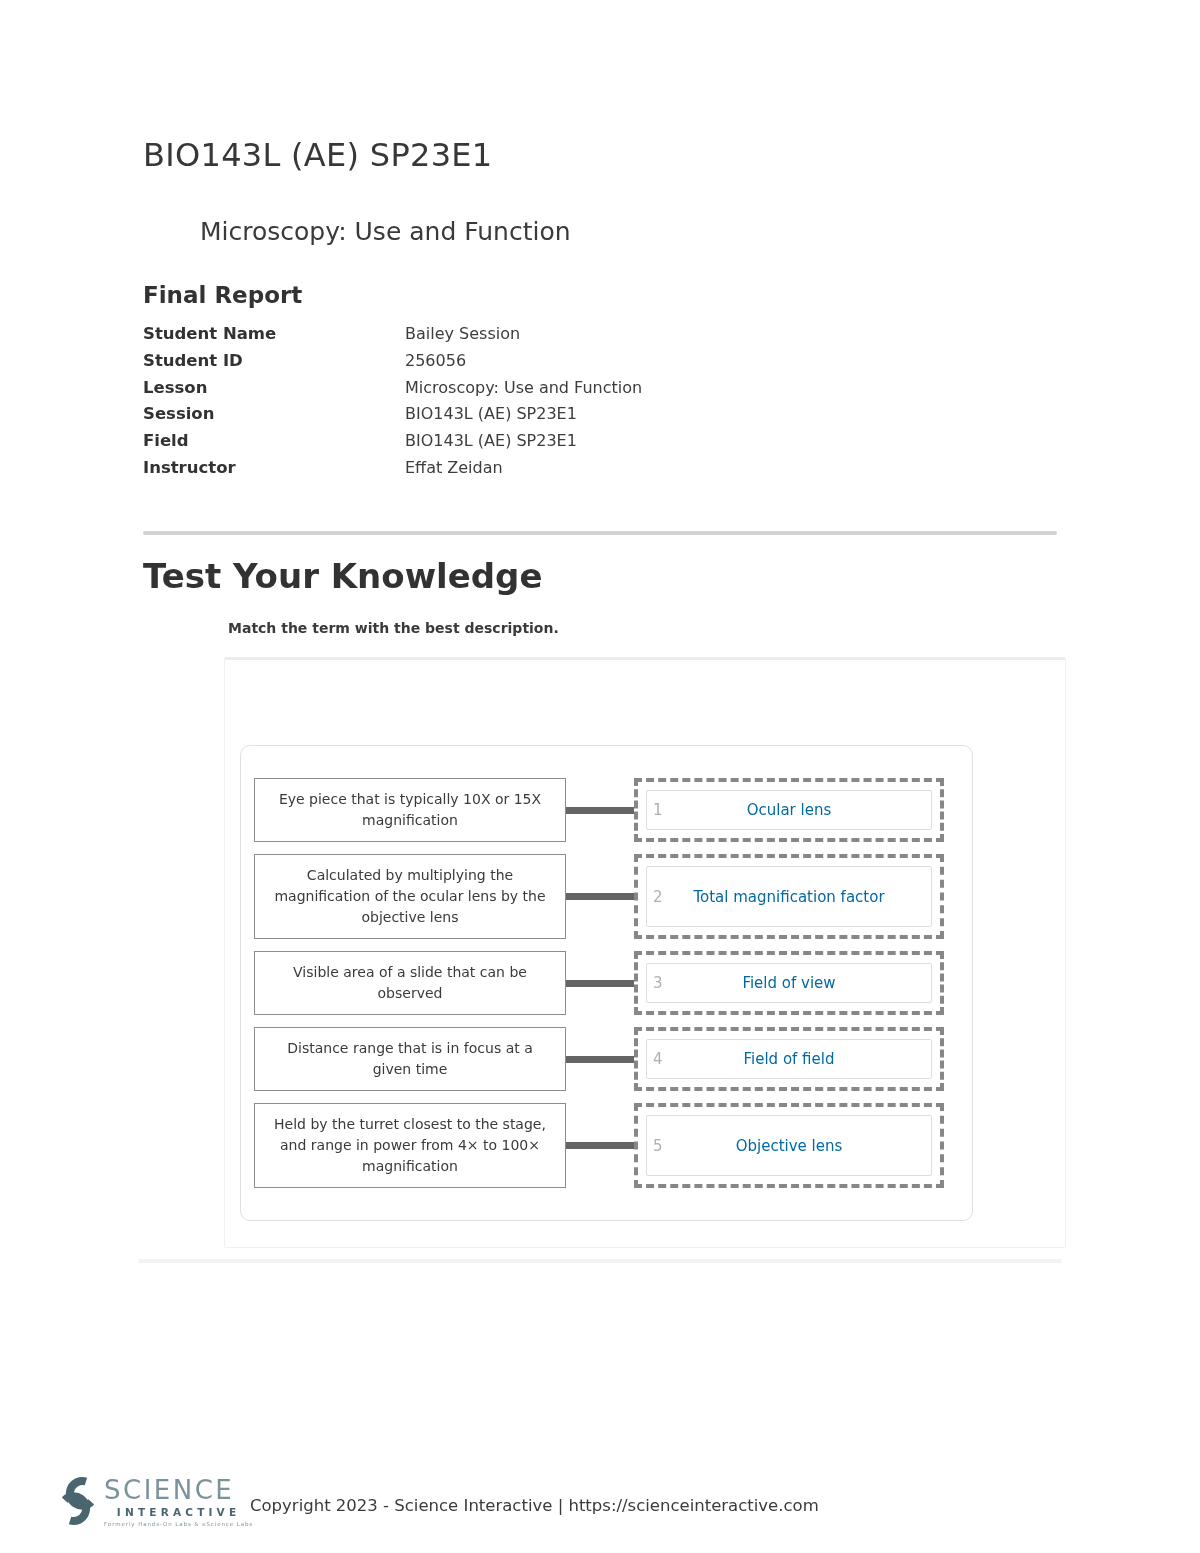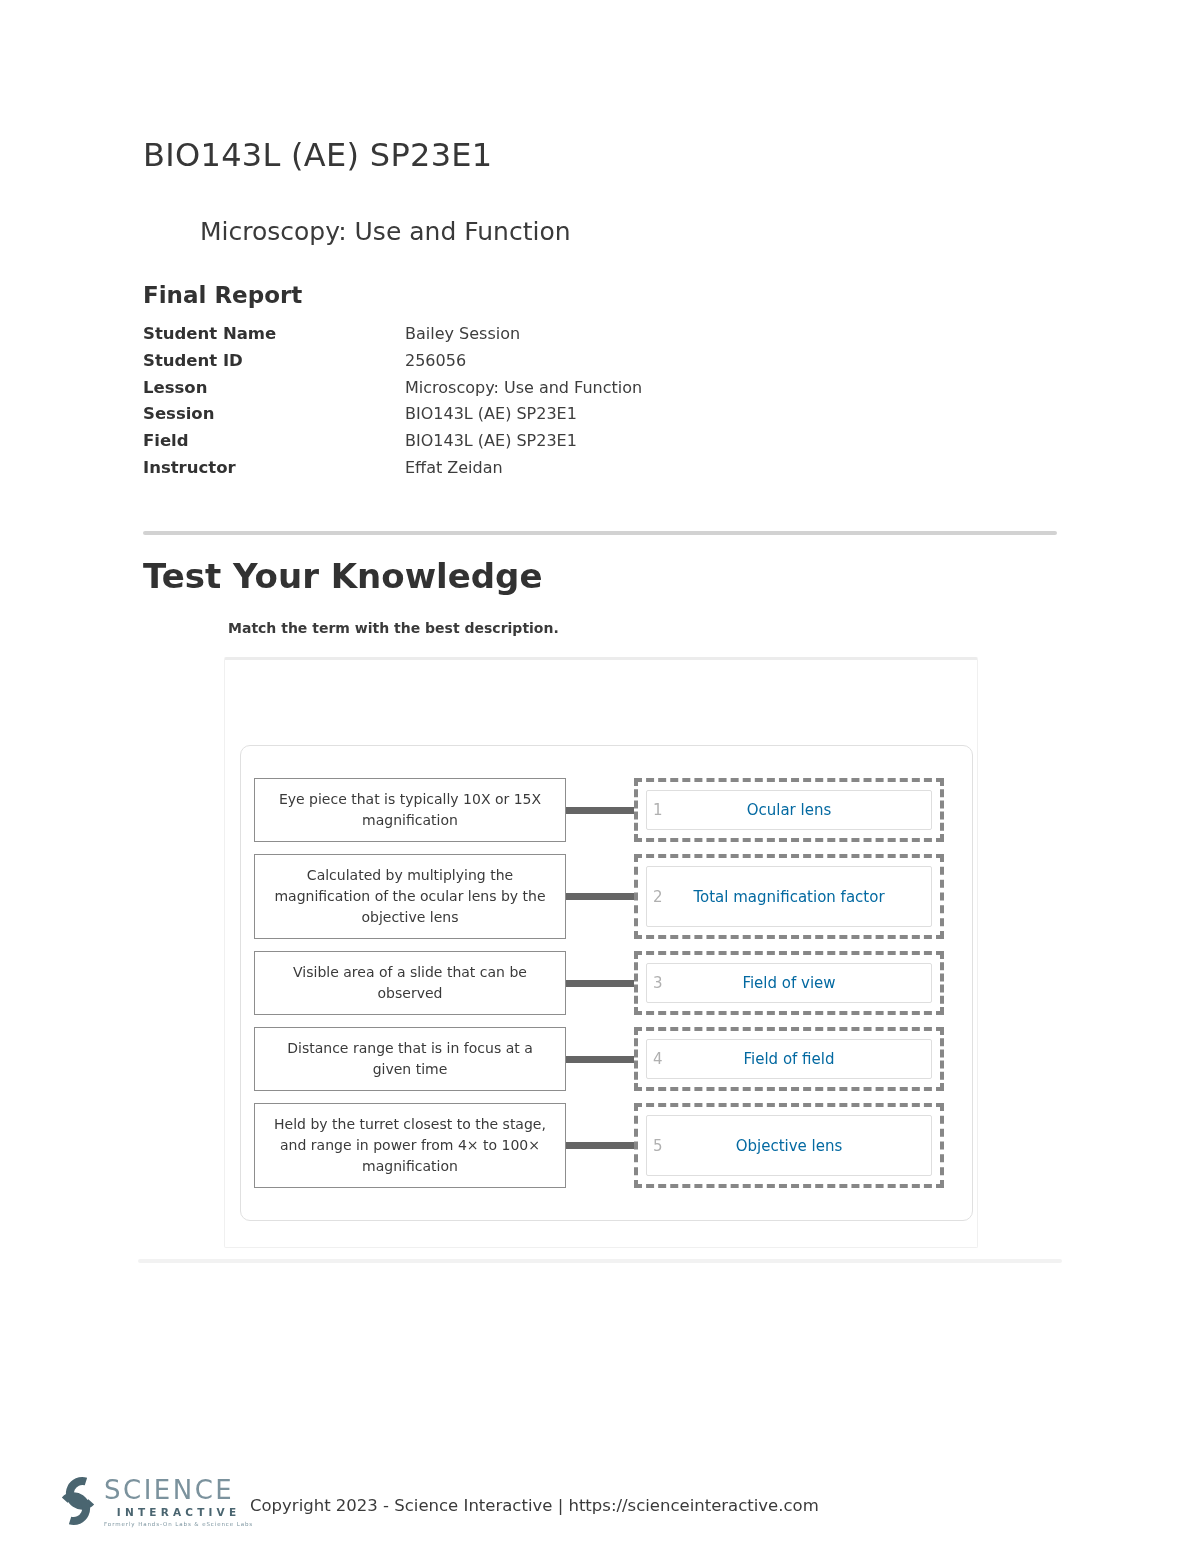--- a/index.html
+++ b/index.html
@@ -15,21 +15,21 @@
   .info-label{width:262px;font-weight:700;font-size:16.5px;color:#323232;}
   .info-value{font-size:16px;color:#3d3d3d;}
 
   .divider{position:absolute;border-radius:2px;}
   .divider-strong{left:143px;top:531px;width:914px;height:4px;background:#d2d2d2;}
   .divider-light{left:138px;top:1259px;width:924px;height:4px;background:#f2f2f2;}
 
   .tyk-heading{position:absolute;left:143px;top:556px;font-size:34px;font-weight:700;color:#323232;margin:0;}
   .match-prompt{position:absolute;left:228px;top:620px;font-size:14px;font-weight:700;color:#3a3a3a;}
 
-  .panel{position:absolute;left:224px;top:657px;width:754px;height:591px;border:1px solid #f0f0f0;border-top:3px solid #ececec;border-radius:2px;box-sizing:border-box;background:#fff;padding-left:26px;}
+  .panel{position:absolute;left:224px;top:657px;width:842px;height:591px;border:1px solid #f0f0f0;border-top:3px solid #ececec;border-radius:2px;box-sizing:border-box;background:#fff;padding-left:26px;}
   .panel-inner{position:absolute;left:15px;top:85px;width:733px;height:476px;border:1px solid #e0e0e0;border-radius:10px;box-sizing:border-box;background:#fff;
     padding:32px 28px 14px 13px;display:flex;flex-direction:column;gap:12px;}
 
   .match-row{display:flex;align-items:stretch;}
   .desc-box{width:312px;box-sizing:border-box;border:1.5px solid #8d8d8d;background:#fff;
     display:flex;align-items:center;justify-content:center;text-align:center;
     font-size:14px;line-height:1.5;padding:10px 14px;color:#3a3a3a;}
   .connector{flex:1;align-self:center;height:7px;background:#656565;}
   .term-box{width:310px;box-sizing:border-box;border:4px dashed #878787;position:relative;background:#fff;
     display:flex;align-items:center;justify-content:center;min-height:64px;}

